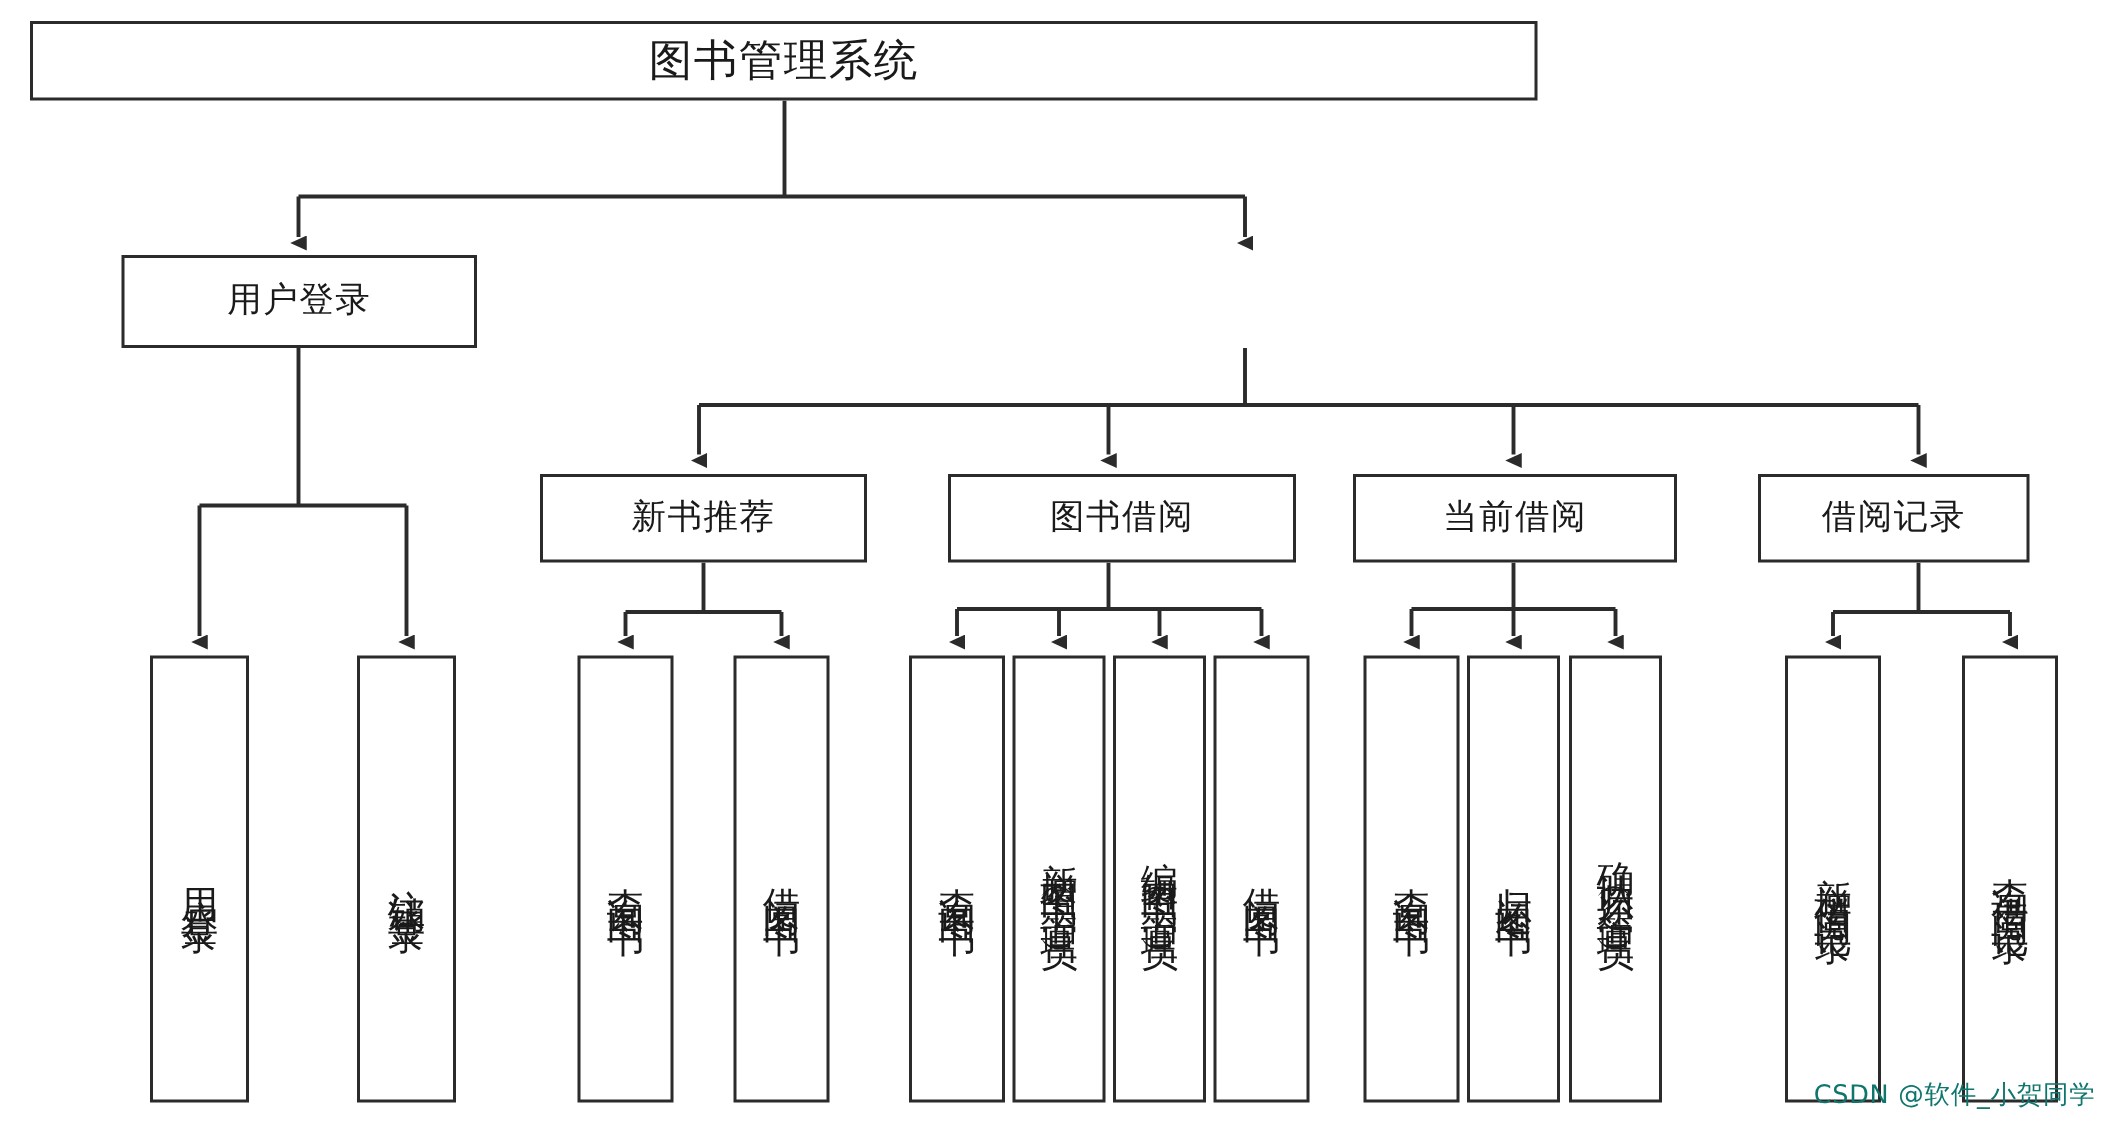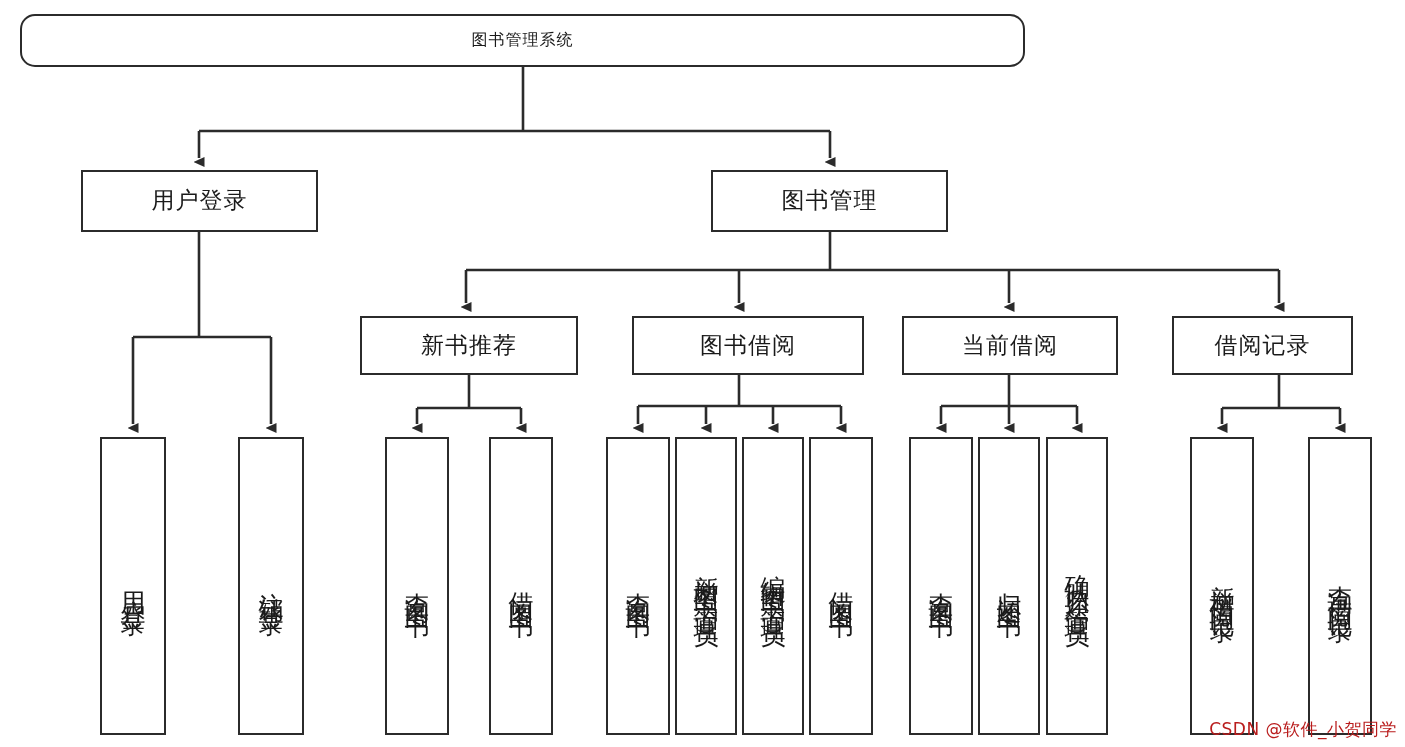--- a/index.html
+++ b/index.html
@@ -26,23 +26,22 @@
     align-items: center;
     justify-content: center;
     color: #1a1a1a;
   }
   .node-h {
     font-size: 23px;
     letter-spacing: 1px;
     line-height: 1.1;
   }
   .node-root {
-    font-size: 16px;
+    font-size: 29px;
     letter-spacing: 1px;
-    border-radius: 15px;
   }
   .node-v {
     writing-mode: vertical-rl;
     text-orientation: upright;
     font-size: 25px;
     letter-spacing: 7px;
     line-height: 1.0;
     padding-top: 6px;
     padding-bottom: 6px;
     text-align: center;
@@ -53,21 +52,21 @@
     top: 0;
     width: 1405px;
     height: 747px;
     pointer-events: none;
   }
   .watermark {
     position: absolute;
     right: 8px;
     bottom: 6px;
     font-size: 17px;
-    color: #b91c1c;
+    color: #0f766e;
     letter-spacing: 0.5px;
     white-space: nowrap;
   }
 </style>
 </head>
 <body>
 
 <div id="canvas">
 
   <svg class="edges" viewBox="0 0 1405 747" xmlns="http://www.w3.org/2000/svg">
@@ -120,23 +119,20 @@
     </g>
   </svg>
 
   <div class="node node-root" style="left:20px; top:14px; width:1005px; height:53px;">
     <span>图书管理系统</span>
   </div>
 
   <div class="node node-h" style="left:81px; top:170px; width:237px; height:62px;">
     <span>用户登录</span>
   </div>
-  <div class="node node-h" style="left:711px; top:170px; width:237px; height:62px;">
-    <span>图书管理</span>
-  </div>
 
   <div class="node node-h" style="left:360px; top:316px; width:218px; height:59px;">
     <span>新书推荐</span>
   </div>
   <div class="node node-h" style="left:632px; top:316px; width:232px; height:59px;">
     <span>图书借阅</span>
   </div>
   <div class="node node-h" style="left:902px; top:316px; width:216px; height:59px;">
     <span>当前借阅</span>
   </div>

